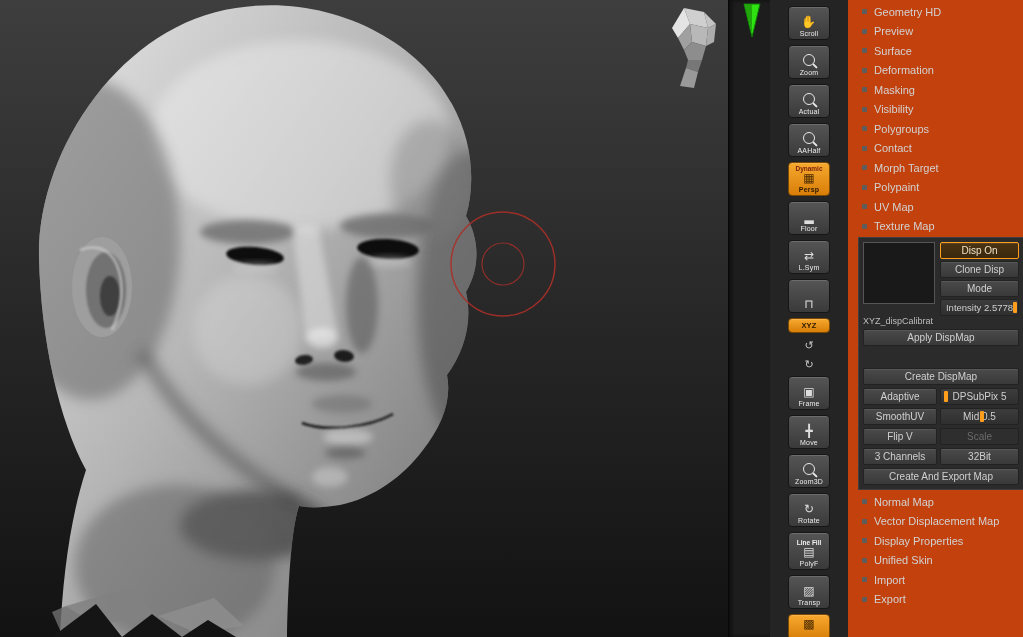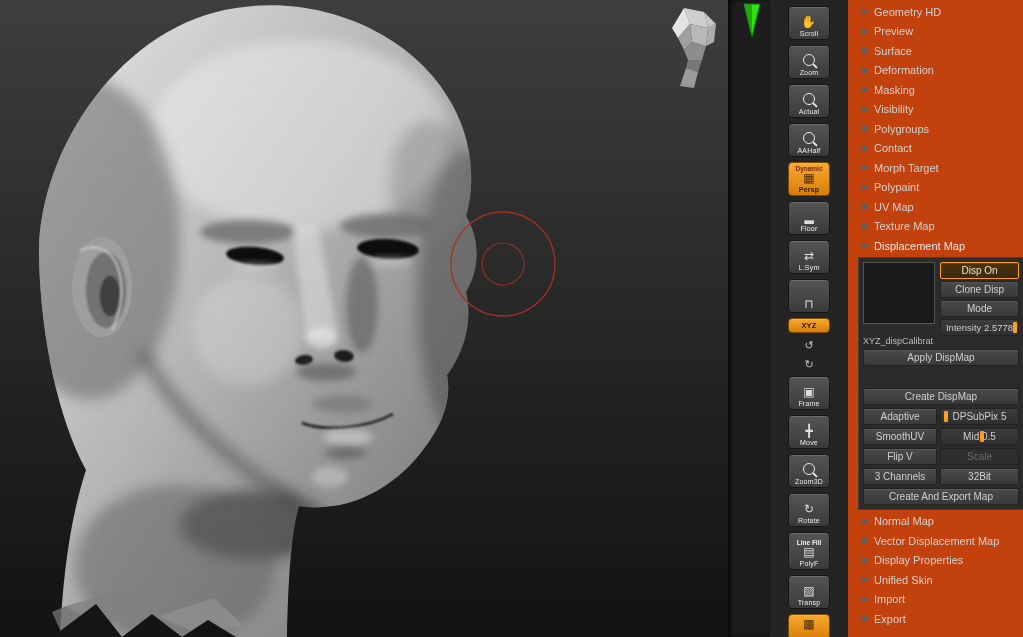--- a/index.html
+++ b/index.html
@@ -308,24 +308,20 @@
       </div>
     <div class="mitem">
         <span class="mdot"></span>
         <span class="mlabel">UV Map</span>
       </div>
     <div class="mitem">
         <span class="mdot"></span>
         <span class="mlabel">Texture Map</span>
       </div>
 
-    <div class="mitem header">
-        <span class="mdot"></span>
-        <span class="mlabel">Displacement Map</span>
-      </div>
 
     <div class="dm-box">
       <div class="dm-top">
         <div class="dm-left">
           <div class="dm-thumb"></div>
           <div class="dm-thumb-label">XYZ_dispCalibrat</div>
         </div>
         <div class="dm-right">
           <div class="zbtn primary">Disp On</div>
           <div class="zbtn">Clone Disp</div>

